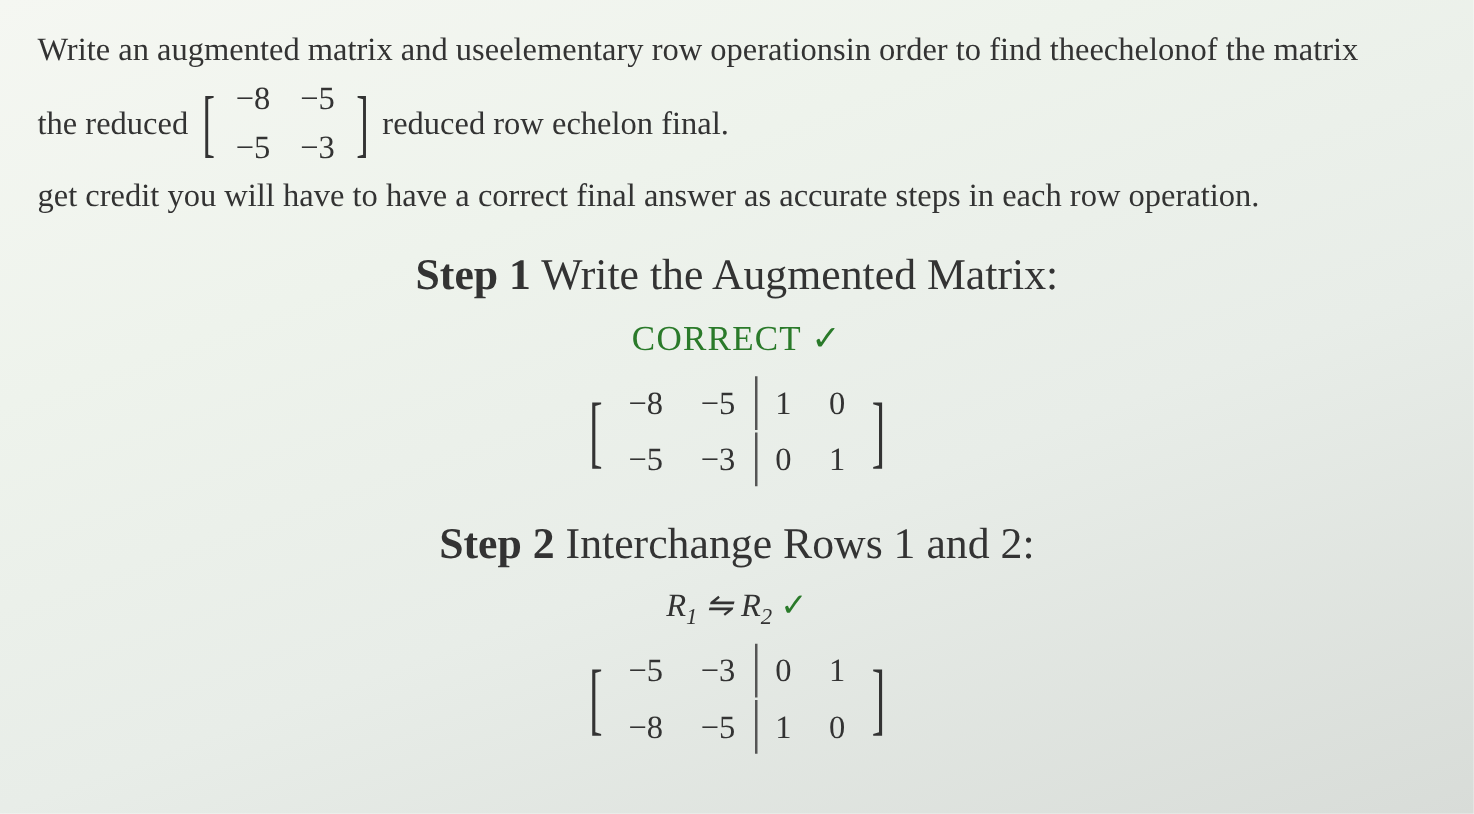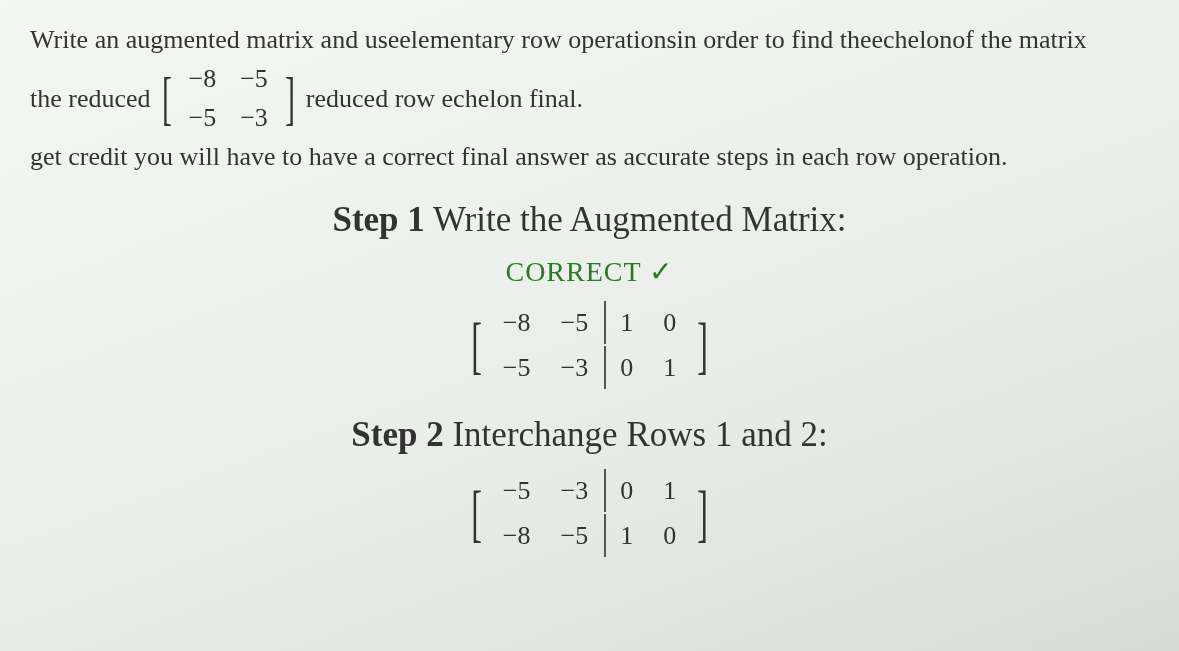--- a/index.html
+++ b/index.html
@@ -153,20 +153,26 @@
       </table>
     <span class="bracket-r">]</span>
   </div>
 </div>
 
 <div class="step-block">
   <div class="step-title">
     <span class="bold">Step 2</span>
     <span> Interchange Rows 1 and 2:</span>
   </div>
+  <div class="row-op">
+    <span>R</span><span class="sub">1</span>
+    <span> ⇋ </span>
+    <span>R</span><span class="sub">2</span>
+    <span class="check" style="font-style:normal"> ✓</span>
+  </div>
   <div class="aug-matrix">
     <span class="bracket-l">[</span>
     <table>
       <tbody>
           <tr>
         <td>−5</td>
         <td>−3</td>
         <td class="sep">0</td>
         <td>1</td>
       </tr>

